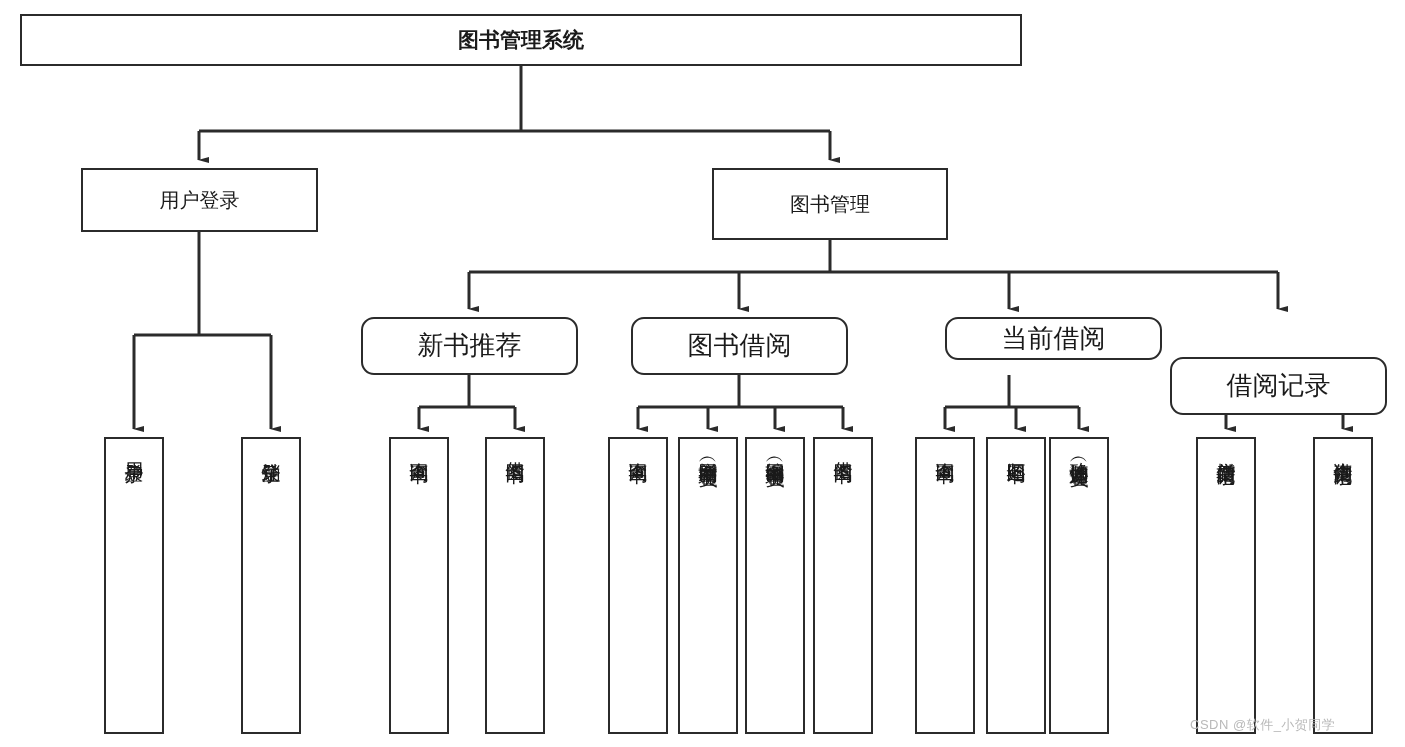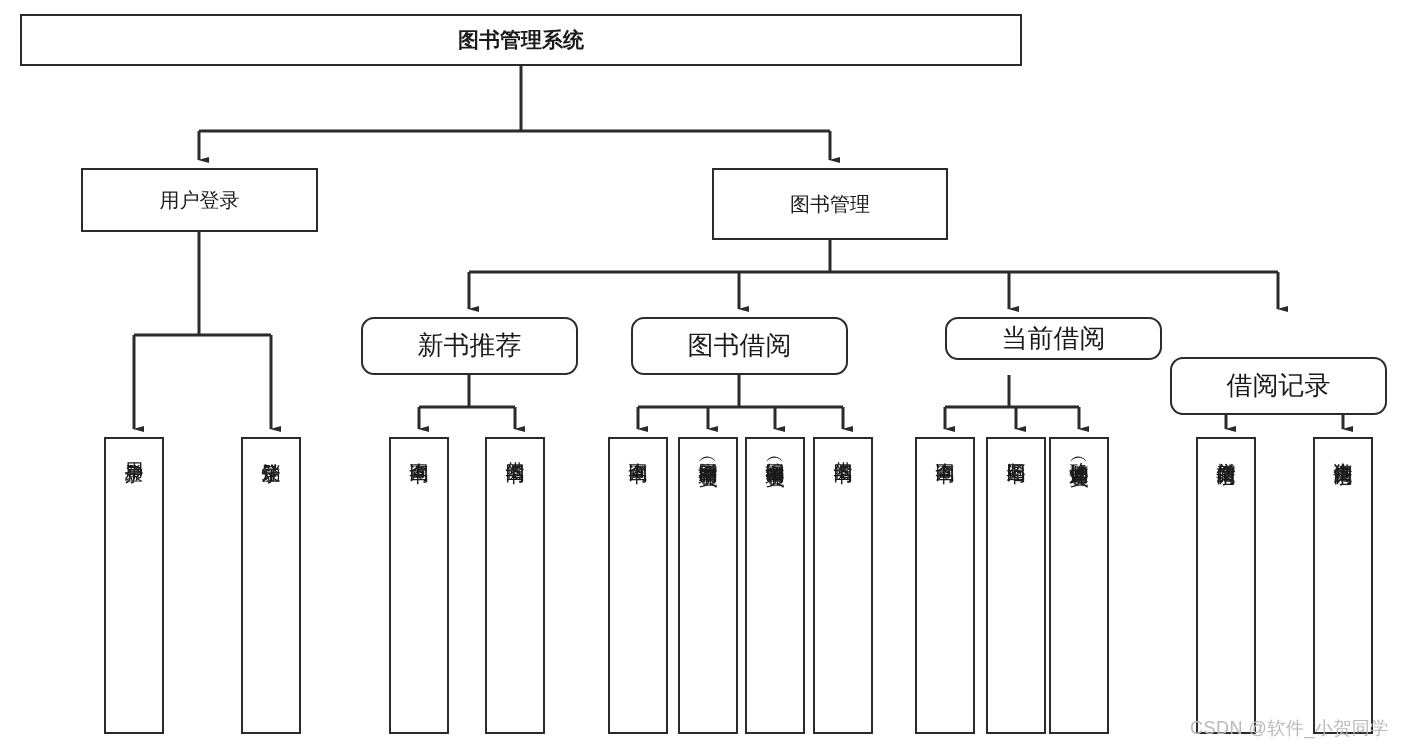--- a/index.html
+++ b/index.html
@@ -60,21 +60,21 @@
     white-space: nowrap;
   }
   .htext {
     line-height: 1.2;
     white-space: nowrap;
   }
   #watermark {
     position: absolute;
     left: 1190px;
     top: 716px;
-    font-size: 18px;
+    font-size: 13px;
     color: #b9b9b9;
     white-space: nowrap;
     letter-spacing: 0.5px;
   }
 </style>
 </head>
 <body>
 
 <div id="diagram-root">
 

